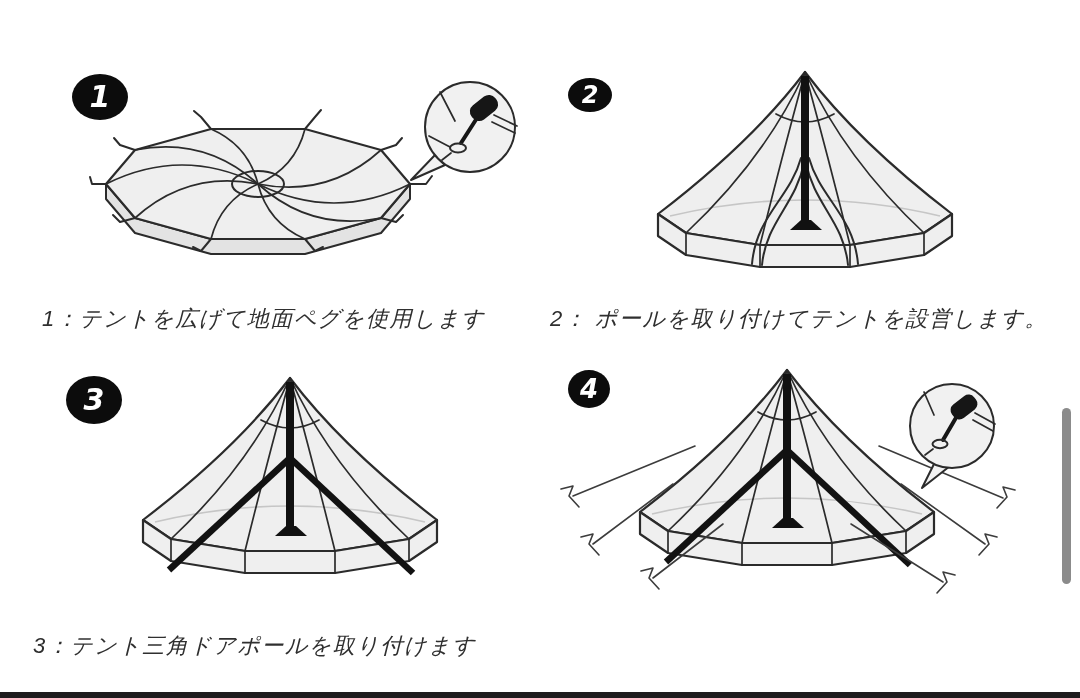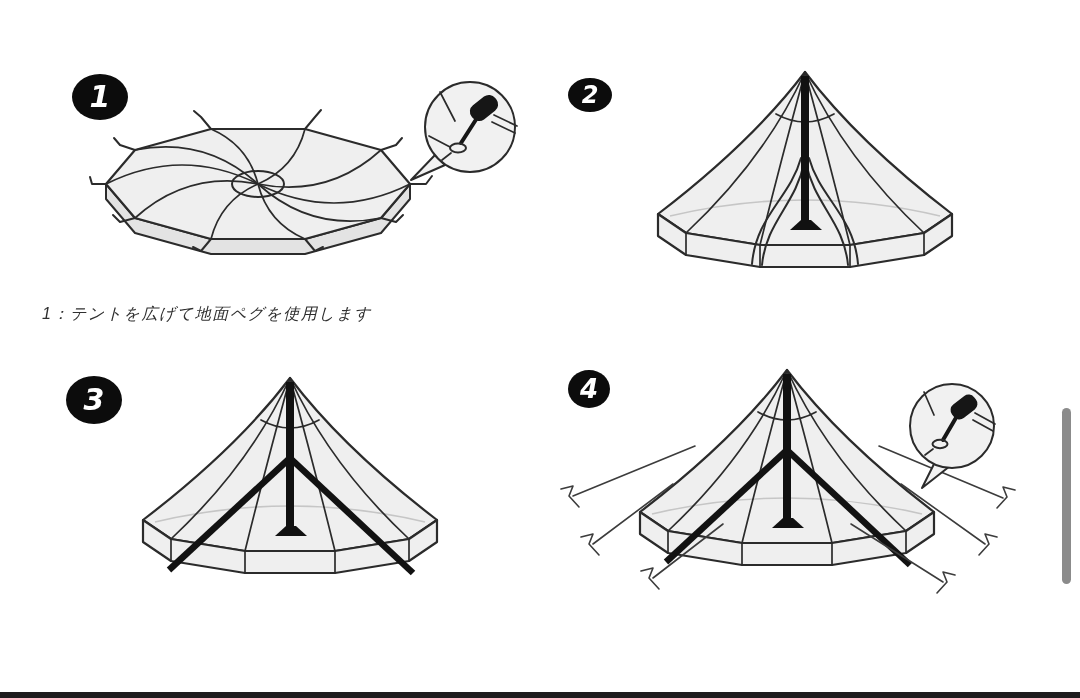--- a/index.html
+++ b/index.html
@@ -8,21 +8,21 @@
     background:#ffffff; overflow:hidden;
     font-family:"Liberation Sans", sans-serif;
   }
   .badge {
     position:absolute; background:#0c0c0c; color:#ffffff;
     border-radius:50%; display:flex; align-items:center; justify-content:center;
     font-weight:800; font-style:italic; line-height:1;
     font-family:"DejaVu Sans", sans-serif;
   }
   .caption {
-    position:absolute; font-size:16px; font-style:italic;
+    position:absolute; font-size:22px; font-style:italic;
     color:#2f2f2f; letter-spacing:1.5px; white-space:nowrap;
   }
   .illus { position:absolute; }
   .ln   { fill:none; stroke:#2b2b2b; stroke-width:2;   stroke-linecap:round; stroke-linejoin:round; }
   .thin { fill:none; stroke:#2b2b2b; stroke-width:1.7; stroke-linecap:round; stroke-linejoin:round; }
   .faint{ fill:none; stroke:#c6c6c6; stroke-width:1.6; }
   .rope { fill:none; stroke:#3c3c3c; stroke-width:1.6; stroke-linecap:round; stroke-linejoin:round; }
   .face { fill:#efefef; stroke:#2b2b2b; stroke-width:2.2; stroke-linejoin:round; }
   .band { fill:#e3e3e3; stroke:#2b2b2b; stroke-width:2;   stroke-linejoin:round; }
   .bubble{ fill:#f1f1f1; stroke:#2b2b2b; stroke-width:2; stroke-linejoin:round; }
@@ -113,20 +113,21 @@
       <path d="M218,200 C214,152 180,134 169,94"></path>
       <path d="M122,201 C126,158 156,140 164,99"></path>
       <path d="M208,201 C204,158 174,140 166,99"></path>
     </g>
     <g>
       <rect x="161" y="12" width="8" height="146" fill="#111111"></rect>
       <polygon points="150,166 182,166 171,156 161,156" fill="#111111"></polygon>
     </g>
   </svg>
 
+  <div class="caption" style="left:550px; top:304px;">2： ポールを取り付けてテントを設営します。</div>
 
   <div class="badge" style="left:66px; top:376px; width:56px; height:48px; font-size:30px;">3</div>
 
   <svg class="illus" style="left:125px; top:370px;" width="330" height="232" viewBox="0 0 330 232">
     <path class="face" d="M165,8 Q112,78 18,150 L46,169 L120,181 L210,181 L284,169 L312,150 Q218,78 165,8 Z"></path>
     <path class="face" d="M18,150 L46,169 L120,181 L210,181 L284,169 L312,150 L312,172 L284,191 L210,203 L120,203 L46,191 L18,172 Z"></path>
     <path class="faint" d="M30,152 Q165,120 300,152"></path>
     <g class="thin">
       <path d="M165,8 Q125,95 46,169"></path>
       <path d="M165,8 Q140,100 120,181"></path>
@@ -143,20 +144,21 @@
     <g class="pole">
       <path d="M165,88 L44,200"></path>
       <path d="M165,88 L288,203"></path>
     </g>
     <g>
       <rect x="161" y="12" width="8" height="146" fill="#111111"></rect>
       <polygon points="150,166 182,166 171,156 161,156" fill="#111111"></polygon>
     </g>
   </svg>
 
+  <div class="caption" style="left:33px; top:631px;">3：テント三角ドアポールを取り付けます</div>
 
   <div class="badge" style="left:568px; top:370px; width:42px; height:38px; font-size:26px;">4</div>
 
   <svg class="illus" style="left:545px; top:360px;" width="510" height="238" viewBox="0 0 510 238">
     <g transform="translate(77,2)">
       <path class="face" d="M165,8 Q112,78 18,150 L46,169 L120,181 L210,181 L284,169 L312,150 Q218,78 165,8 Z"></path>
       <path class="face" d="M18,150 L46,169 L120,181 L210,181 L284,169 L312,150 L312,172 L284,191 L210,203 L120,203 L46,191 L18,172 Z"></path>
       <path class="faint" d="M30,152 Q165,120 300,152"></path>
       <g class="thin">
         <path d="M165,8 Q125,95 46,169"></path>

